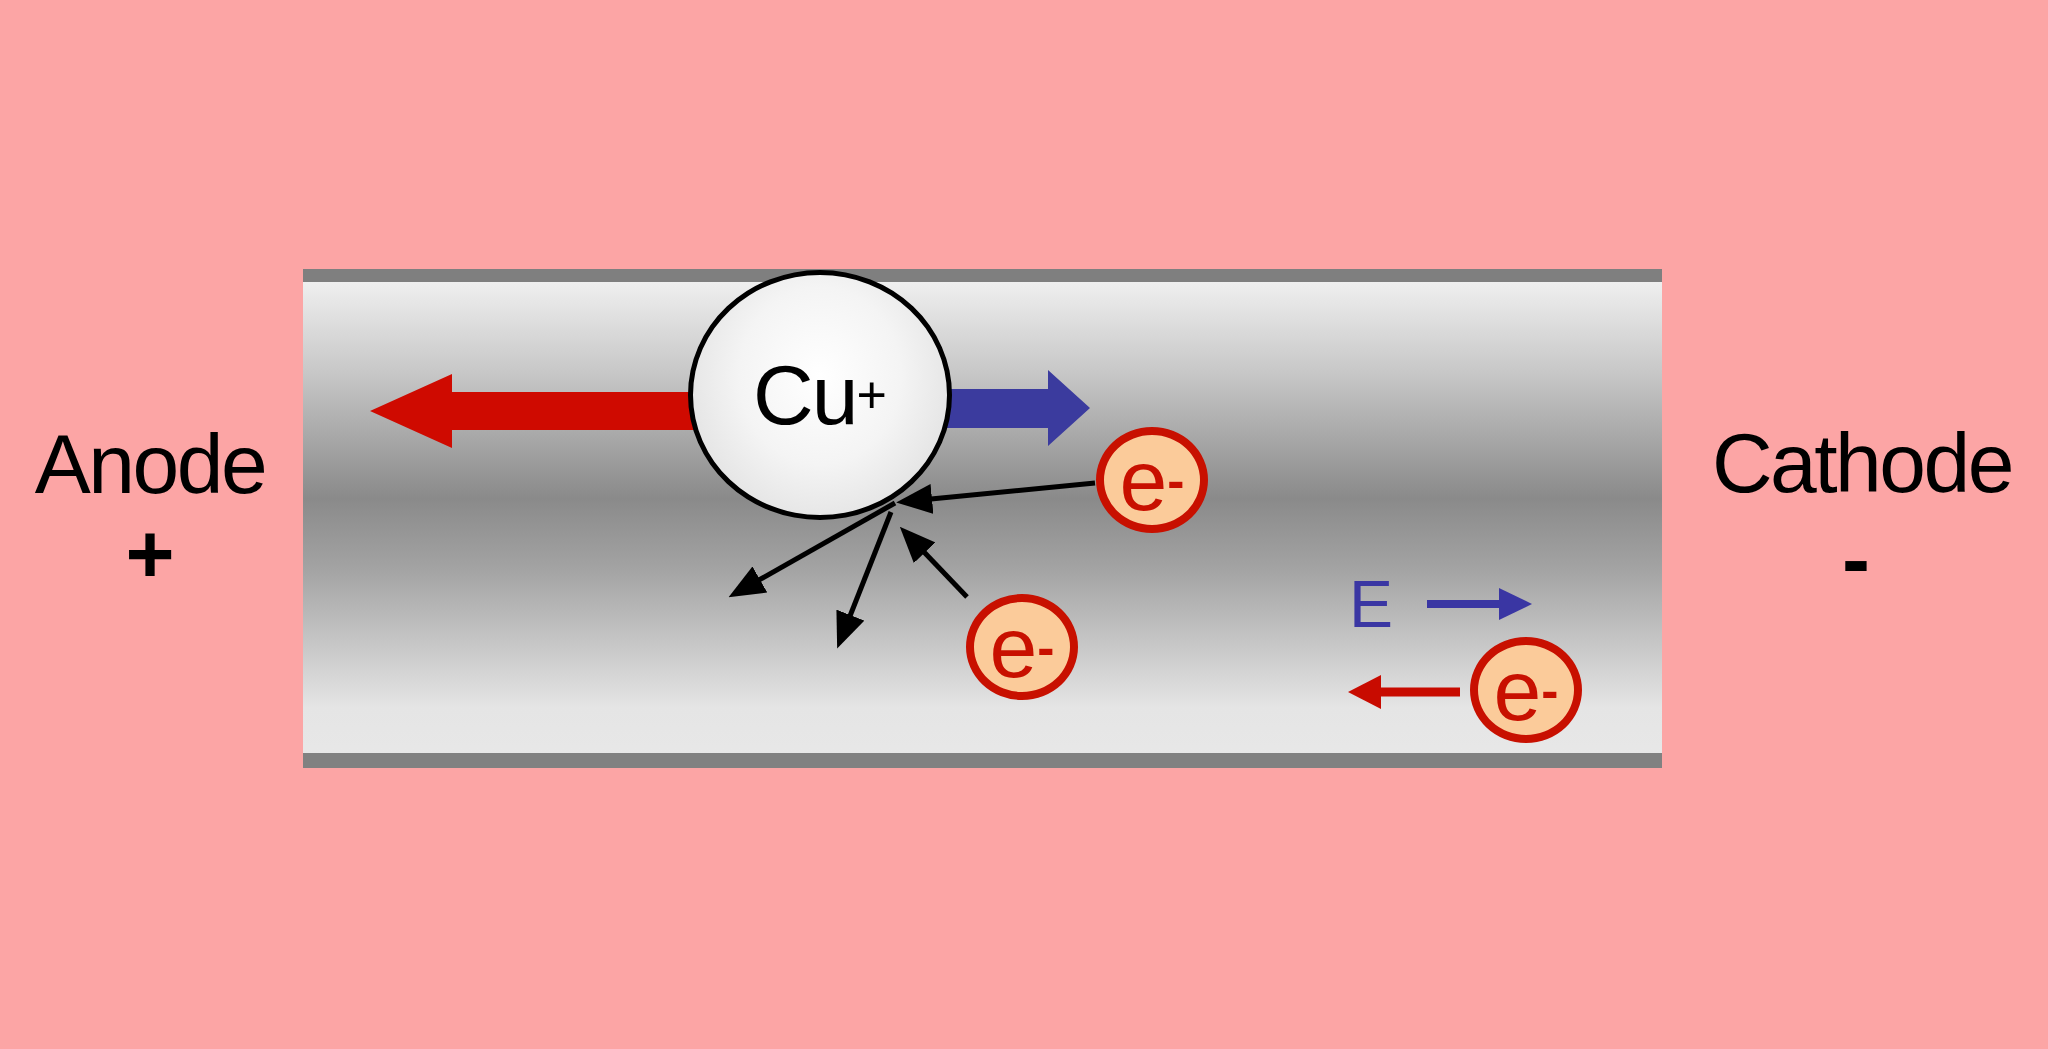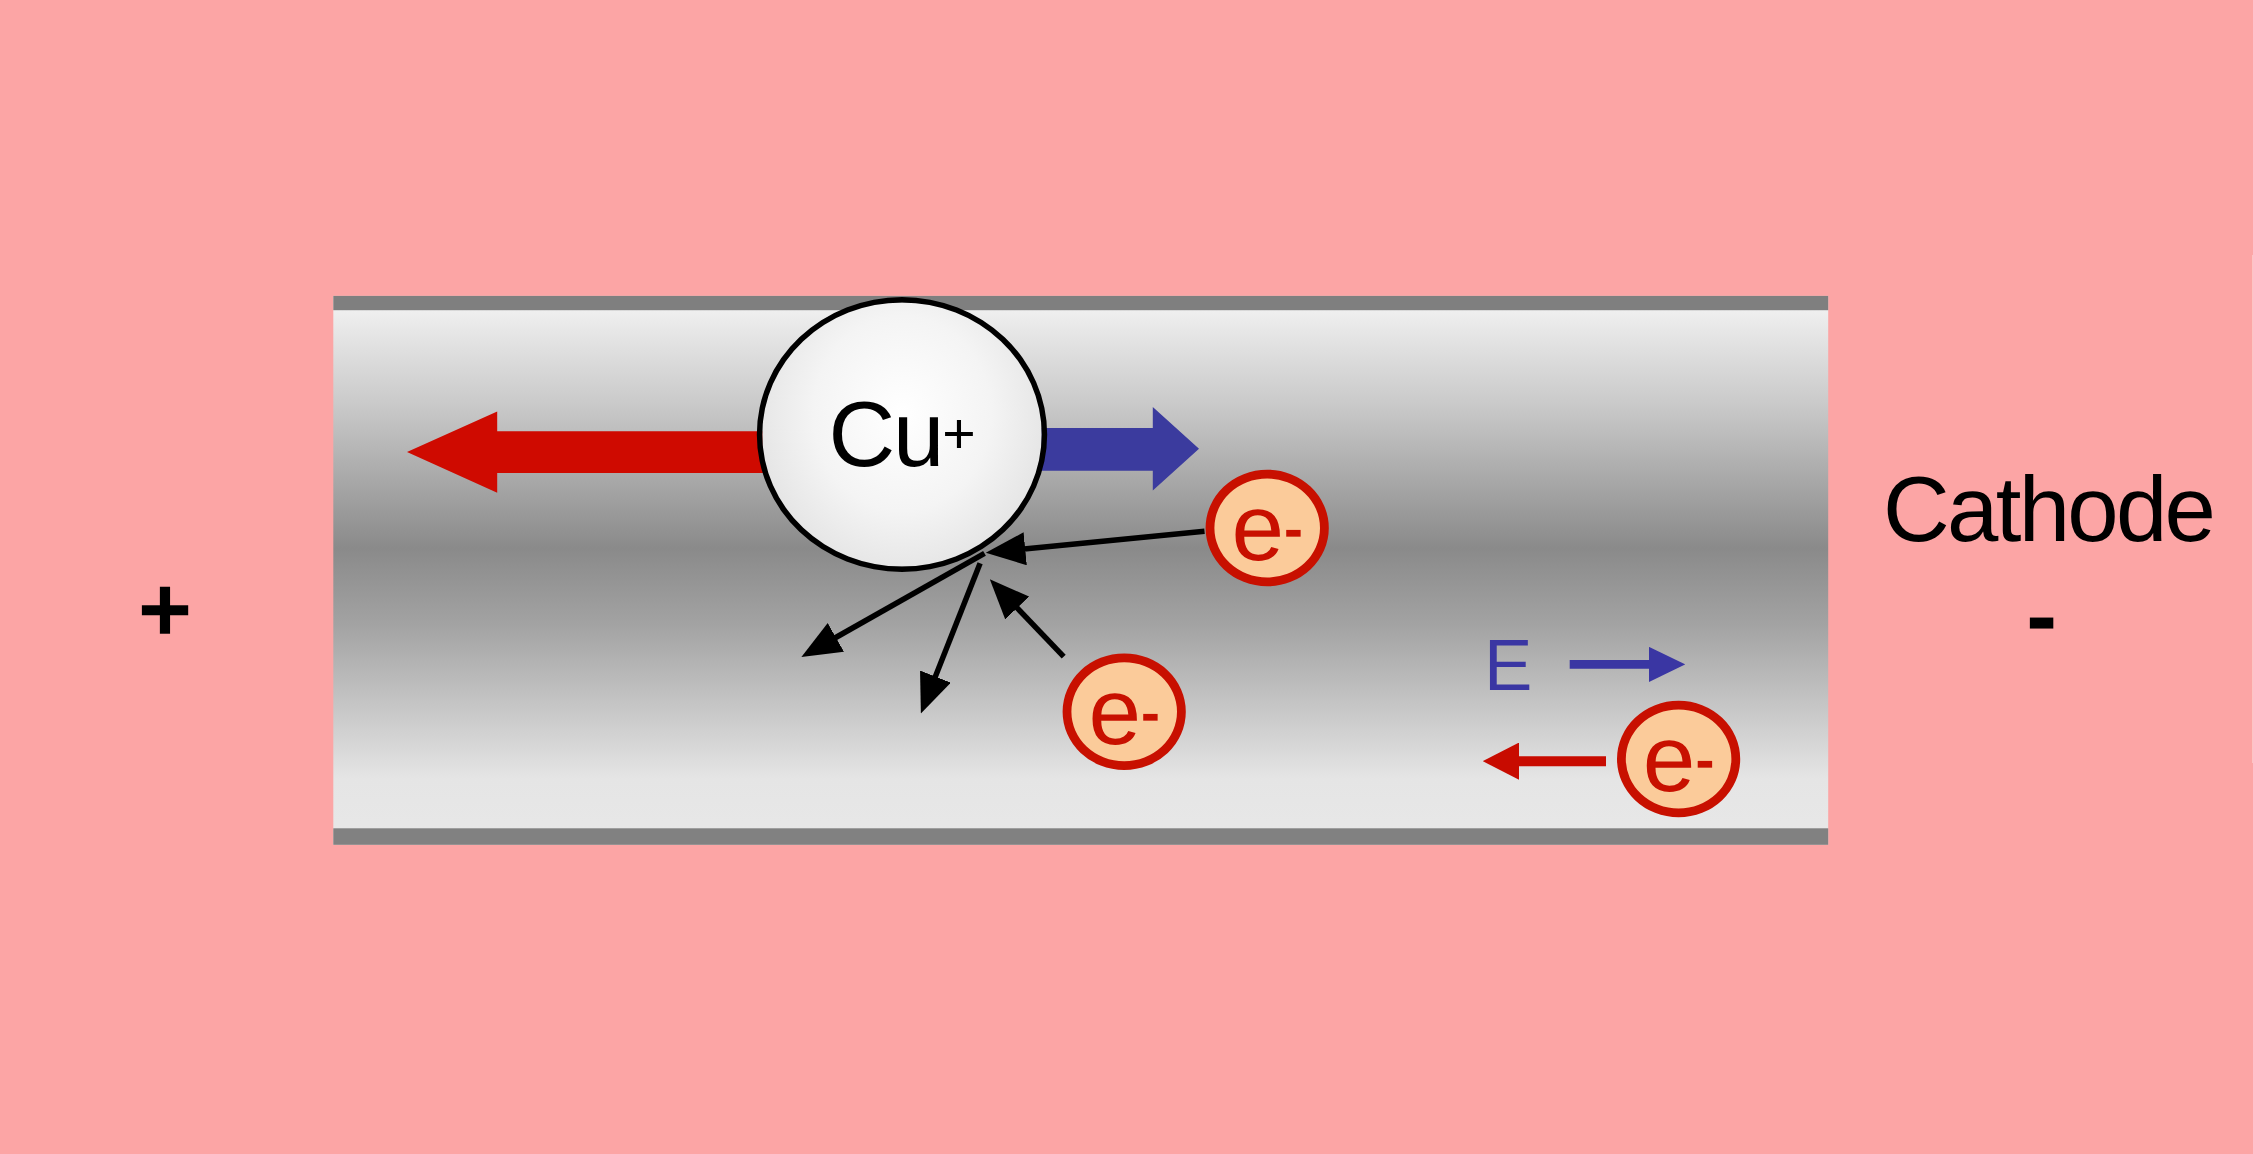--- a/index.html
+++ b/index.html
@@ -165,17 +165,18 @@
     <span>e</span>
       <sup>-</sup>
   </div>
   <div class="electron" id="electron-right">
     <span>e</span>
       <sup>-</sup>
   </div>
 
   <div id="field-label">E</div>
 
+  <div class="side-label" id="anode-label">Anode</div>
   <div class="side-label" id="anode-sign">+</div>
   <div class="side-label" id="cathode-label">Cathode</div>
   <div class="side-label" id="cathode-sign">-</div>
 
 </div>
 
 </body></html>

